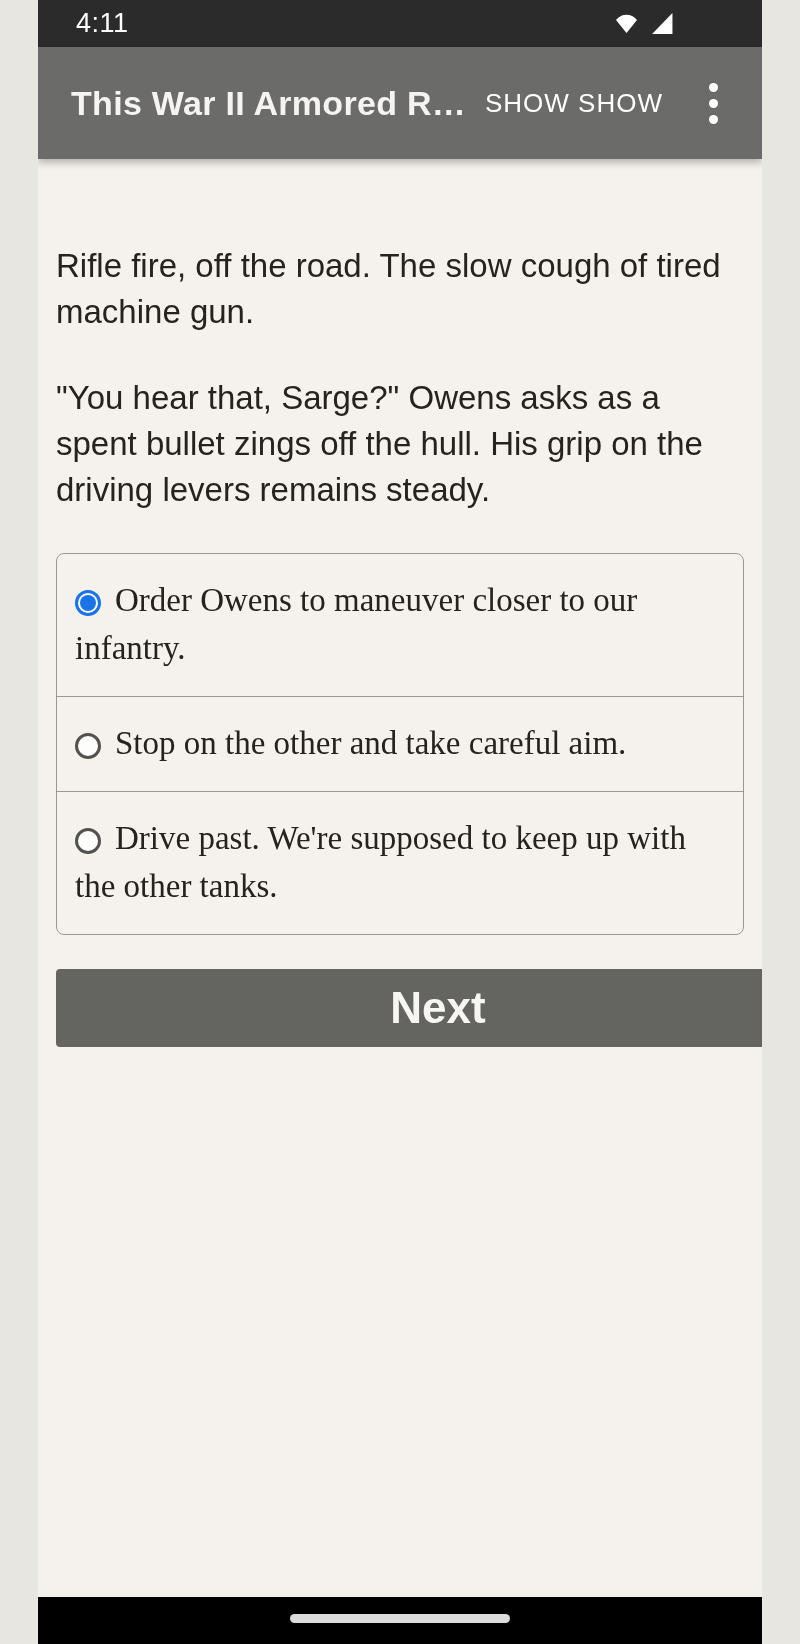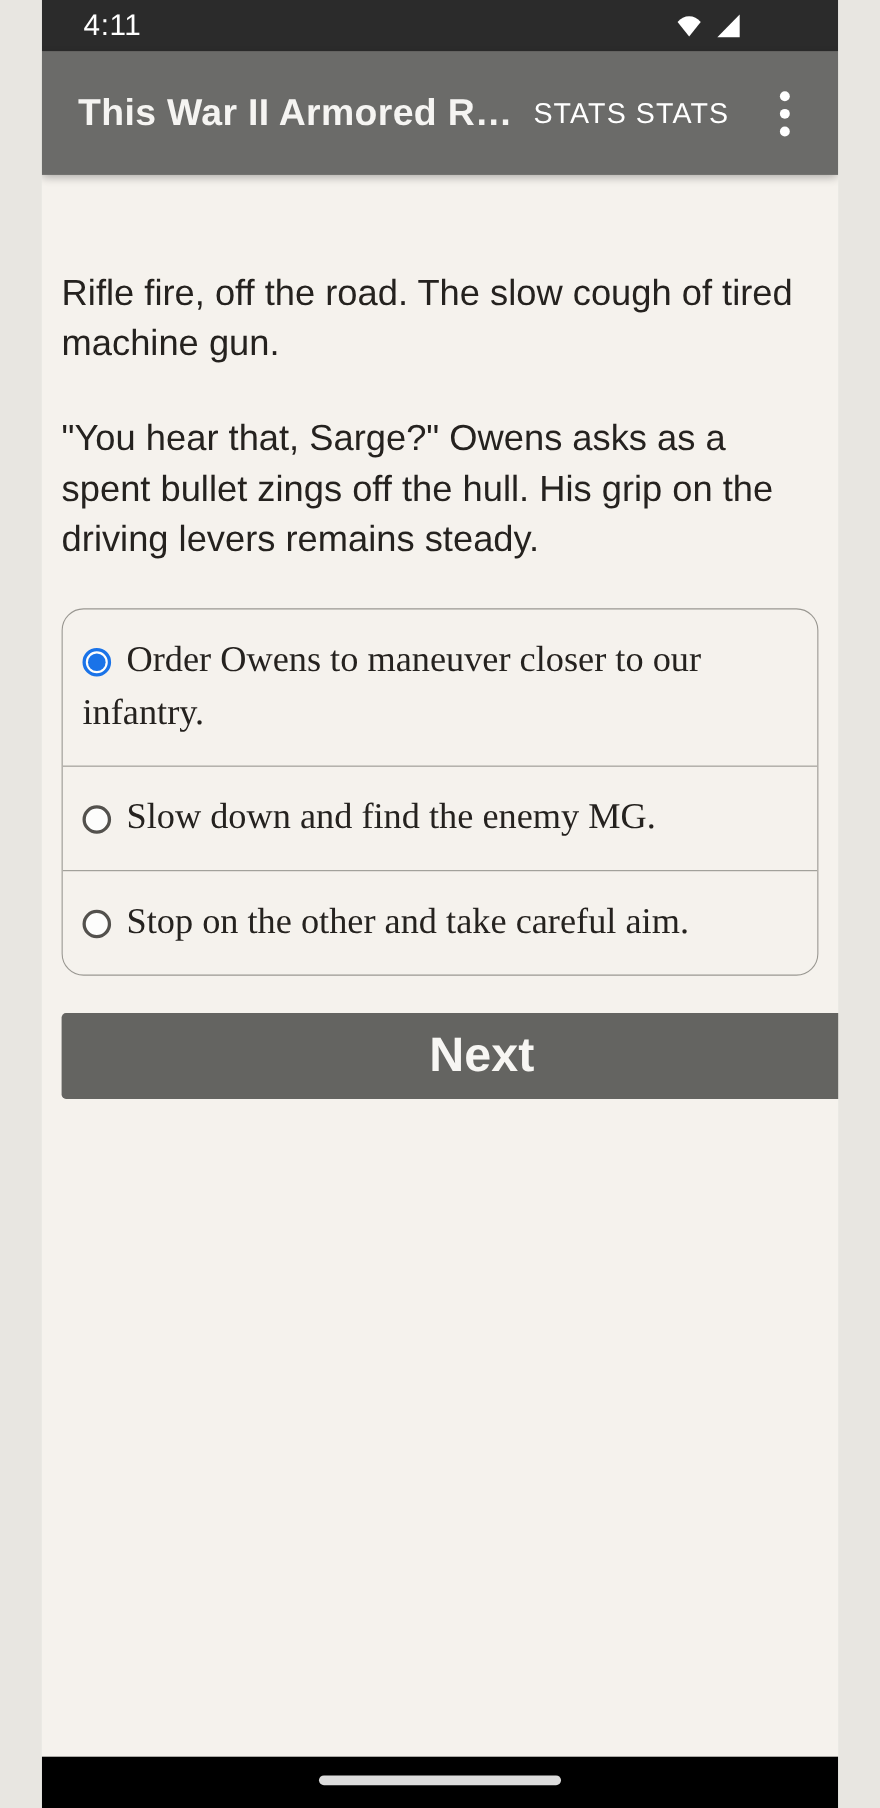--- a/index.html
+++ b/index.html
@@ -87,21 +87,21 @@
     margin: 0 0 40px;
     font-family: Liberation Sans, sans-serif;
     font-size: 33px;
     line-height: 46px;
     color: #25221f;
   }
 
   
   .choices {
     border: 1.5px solid #9a9892;
-    border-radius: 20px;
+    border-radius: 8px;
     overflow: hidden;
   }
   .choice-row {
     display: block;
     padding: 22px 18px 24px;
     border-bottom: 1.5px solid #9a9892;
     font-family: "Liberation Serif", serif;
     font-size: 33px;
     line-height: 48px;
     color: #25221f;
@@ -175,41 +175,41 @@
         <path d="M12 21.2 L1.9 8.7 C4.7 5.3 8.1 3.6 12 3.6 C15.9 3.6 19.3 5.3 22.1 8.7 Z" fill="#ffffff"></path>
       </svg>
       <svg width="26" height="25" viewBox="0 0 24 24">
         <path d="M2.5 22 L22 22 L22 2 Z" fill="#ffffff"></path>
       </svg>
     </span>
   </header>
 
   <header class="app-bar">
     <h1 class="app-title">This War II Armored R…</h1>
-    <button class="show-stats">STATS STATS</button>
+    <button class="show-stats">SHOW SHOW</button>
     <button class="kebab" aria-label="menu">
         <i></i>
         <i></i>
         <i></i>
       </button>
   </header>
 
   <main>
     <p>Rifle fire, off the road. The slow cough of tired machine gun.</p>
     <p>"You hear that, Sarge?" Owens asks as a spent bullet zings off the hull. His grip on the driving levers remains steady.</p>
 
     <div class="choices">
       <label class="choice-row">
         <span class="radio selected"></span><span class="choice-text">Order Owens to maneuver closer to our infantry.</span>
       </label>
       <label class="choice-row">
-        <span class="radio"></span><span class="choice-text">Slow down and find the enemy MG.</span>
+        <span class="radio"></span><span class="choice-text">Stop on the other and take careful aim.</span>
       </label>
       <label class="choice-row">
-        <span class="radio"></span><span class="choice-text">Stop on the other and take careful aim.</span>
+        <span class="radio"></span><span class="choice-text">Drive past. We're supposed to keep up with the other tanks.</span>
       </label>
     </div>
 
     <button class="next-btn">Next</button>
   </main>
 
   <footer class="nav-bar">
     <div class="home-pill"></div>
   </footer>
 

